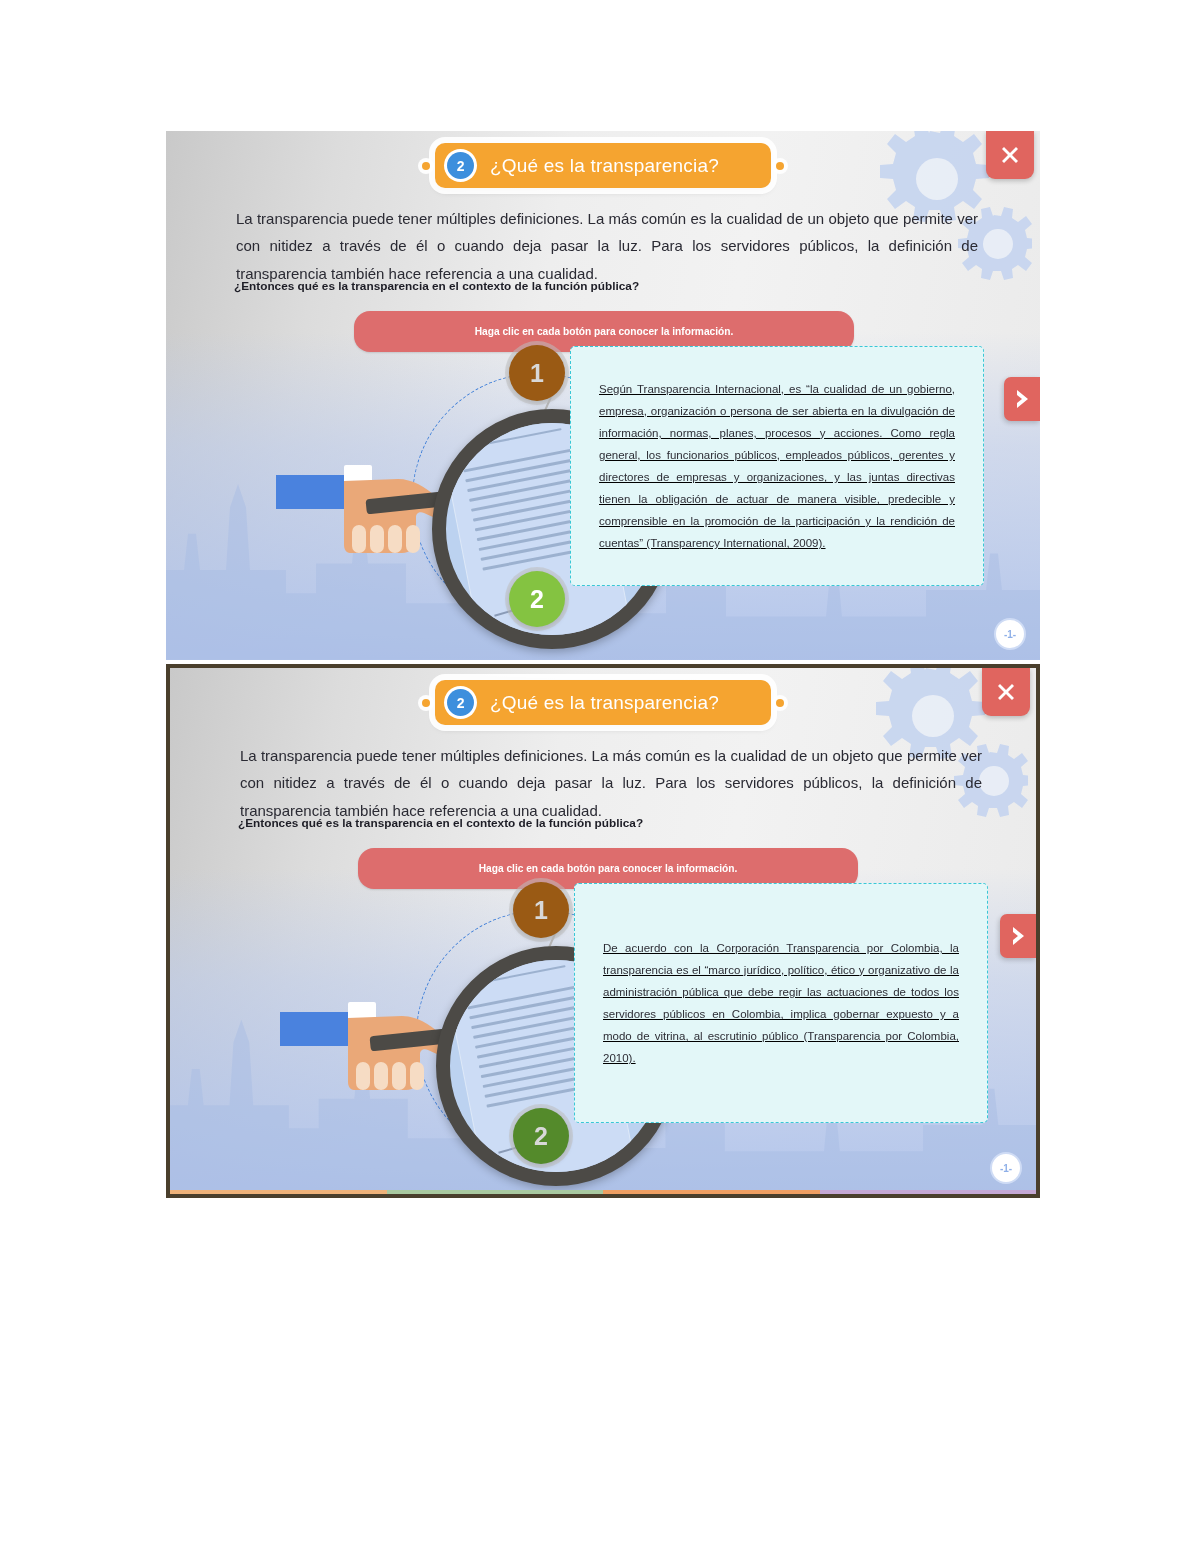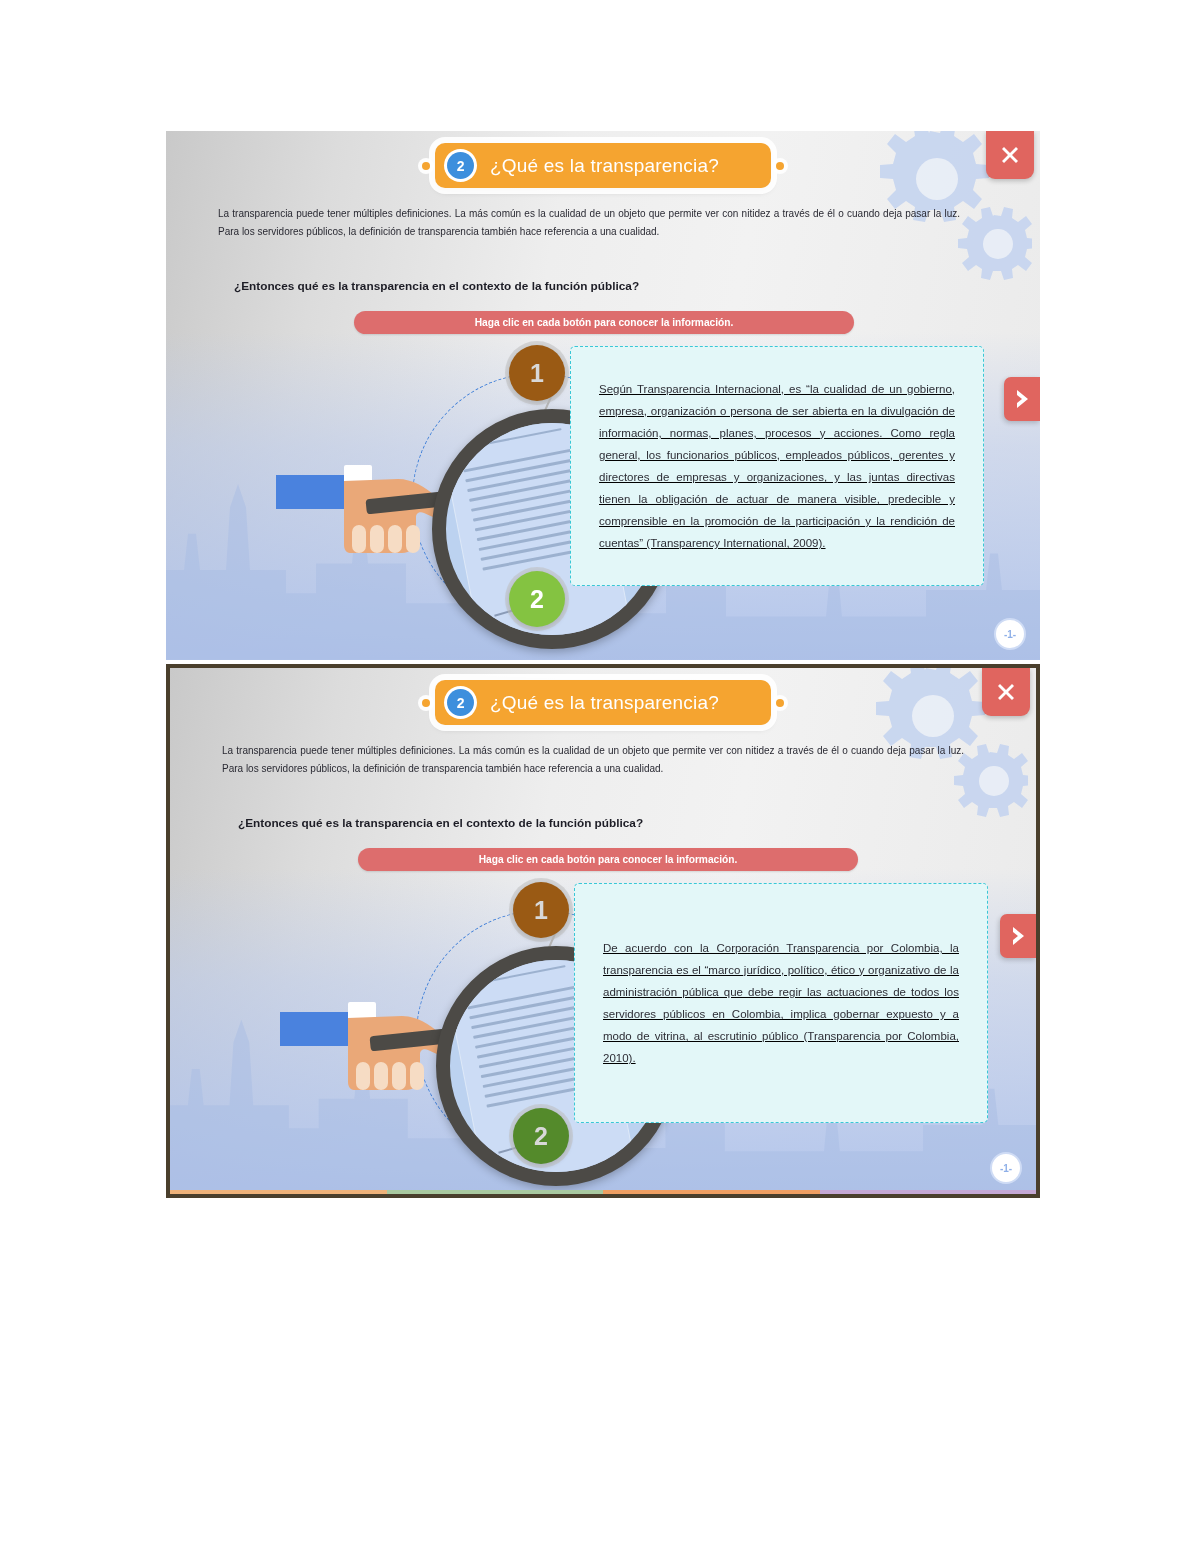--- a/index.html
+++ b/index.html
@@ -28,27 +28,27 @@
     box-shadow:0 0 0 6px rgba(255,255,255,.92),0 3px 7px rgba(0,0,0,.22);}
   .titlebadge:before,.titlebadge:after{content:"";position:absolute;top:50%;margin-top:-4px;width:8px;height:8px;
     border-radius:50%;background:#f5a430;box-shadow:0 0 0 4px rgba(255,255,255,.92);}
   .titlebadge:before{left:-13px;} .titlebadge:after{right:-13px;}
   .tnum{width:27px;height:27px;border-radius:50%;background:#3d8fdd;color:#fff;
     display:flex;align-items:center;justify-content:center;font-size:14px;font-weight:bold;
     box-shadow:0 0 0 3px #fff;flex:none;}
   .ttext{color:#ffffff;font-size:19px;letter-spacing:.2px;white-space:nowrap;padding-right:18px;}
 
   
-  .para{position:absolute;left:52px;width:742px;font-size:10px;line-height:1.82;
+  .para{position:absolute;left:70px;width:742px;font-size:15px;line-height:1.82;
         color:#2a2a33;text-align:justify;}
   .para.p1{top:74px;}
   .question{position:absolute;left:68px;width:742px;top:148px;font-size:11.8px;font-weight:bold;color:#1d1d26;}
 
   .cta{position:absolute;left:188px;width:500px;top:180px;background:#dd6d6d;border-radius:16px;
-       color:#ffffff;font-size:10.2px;font-weight:bold;text-align:center;padding:6px 0;
+       color:#ffffff;font-size:10.2px;font-weight:bold;text-align:center;padding:15px 0;
        box-shadow:0 1px 2px rgba(0,0,0,.12);}
 
   
   .diagram{position:absolute;left:188px;top:218px;width:336px;height:300px;}
   .orbit{position:absolute;left:58px;top:24px;width:250px;height:250px;border-radius:50%;
          border:1px dashed #3f7fd8;}
   .numbtn{position:absolute;width:56px;height:56px;border-radius:50%;
     display:flex;align-items:center;justify-content:center;font-size:25px;font-weight:bold;
     color:#d8d8d8;box-shadow:0 0 0 4px rgba(190,190,190,.55),0 2px 5px rgba(0,0,0,.25);}
   .numbtn.n1{left:155px;top:-4px;}

